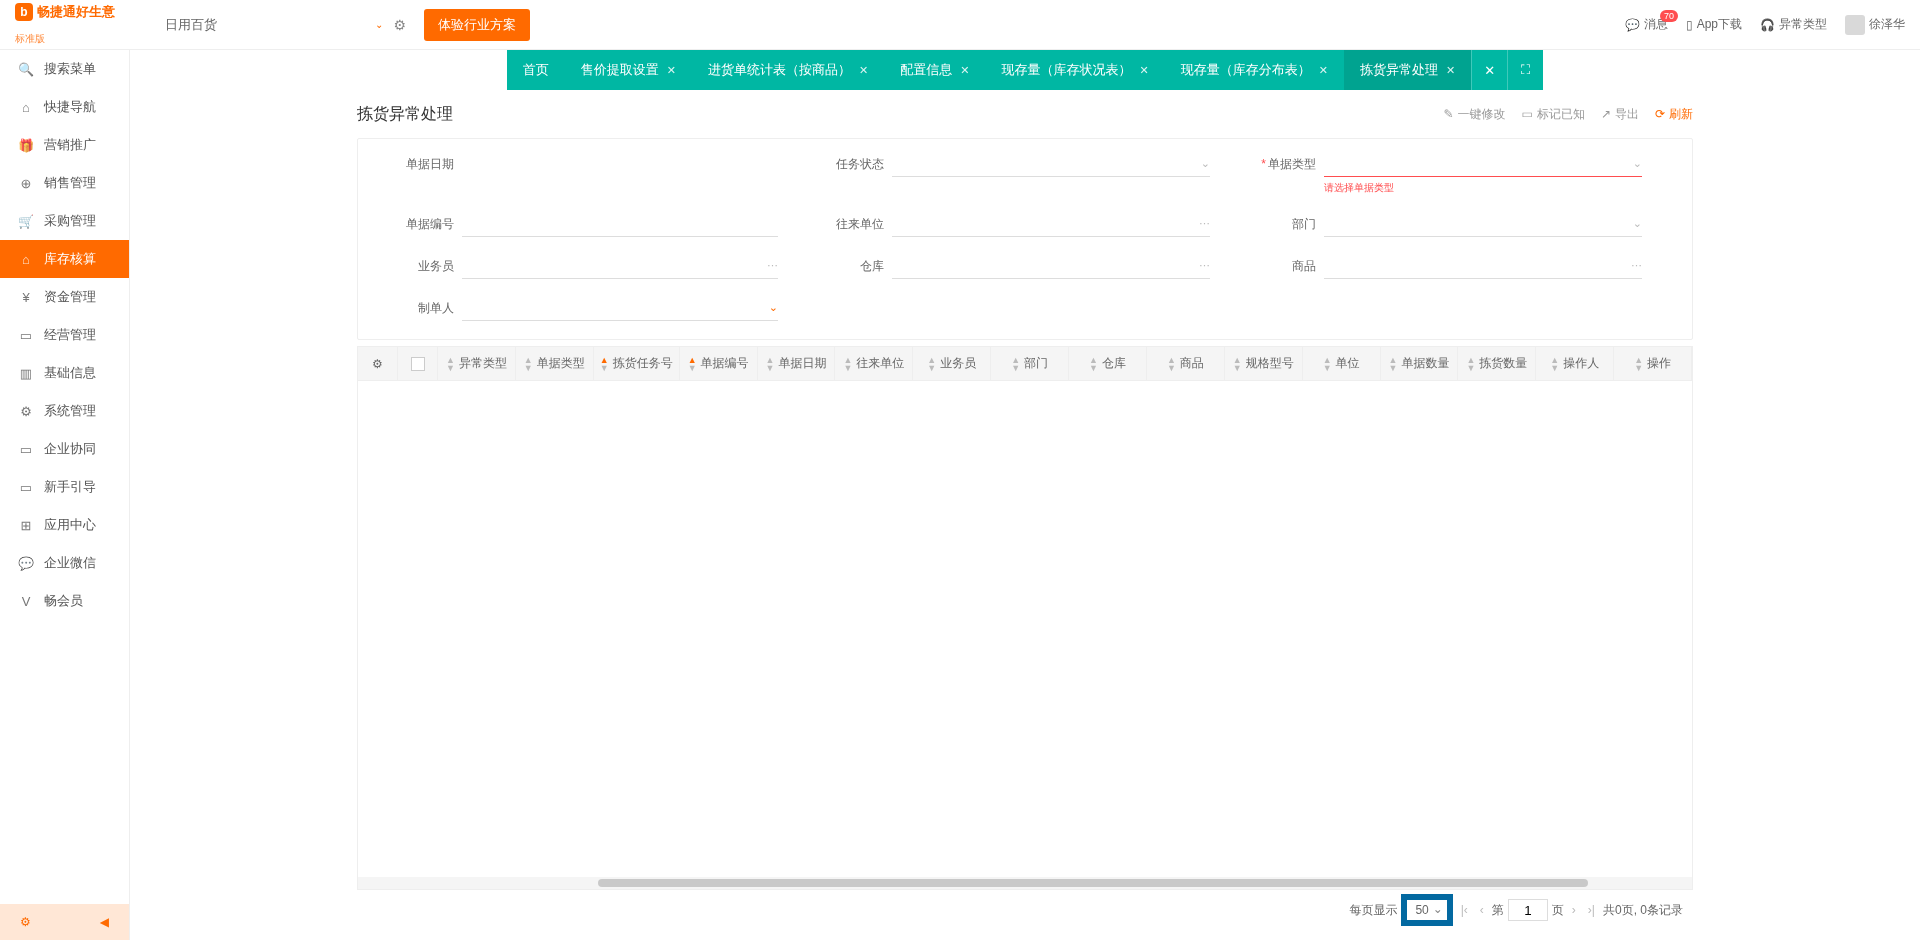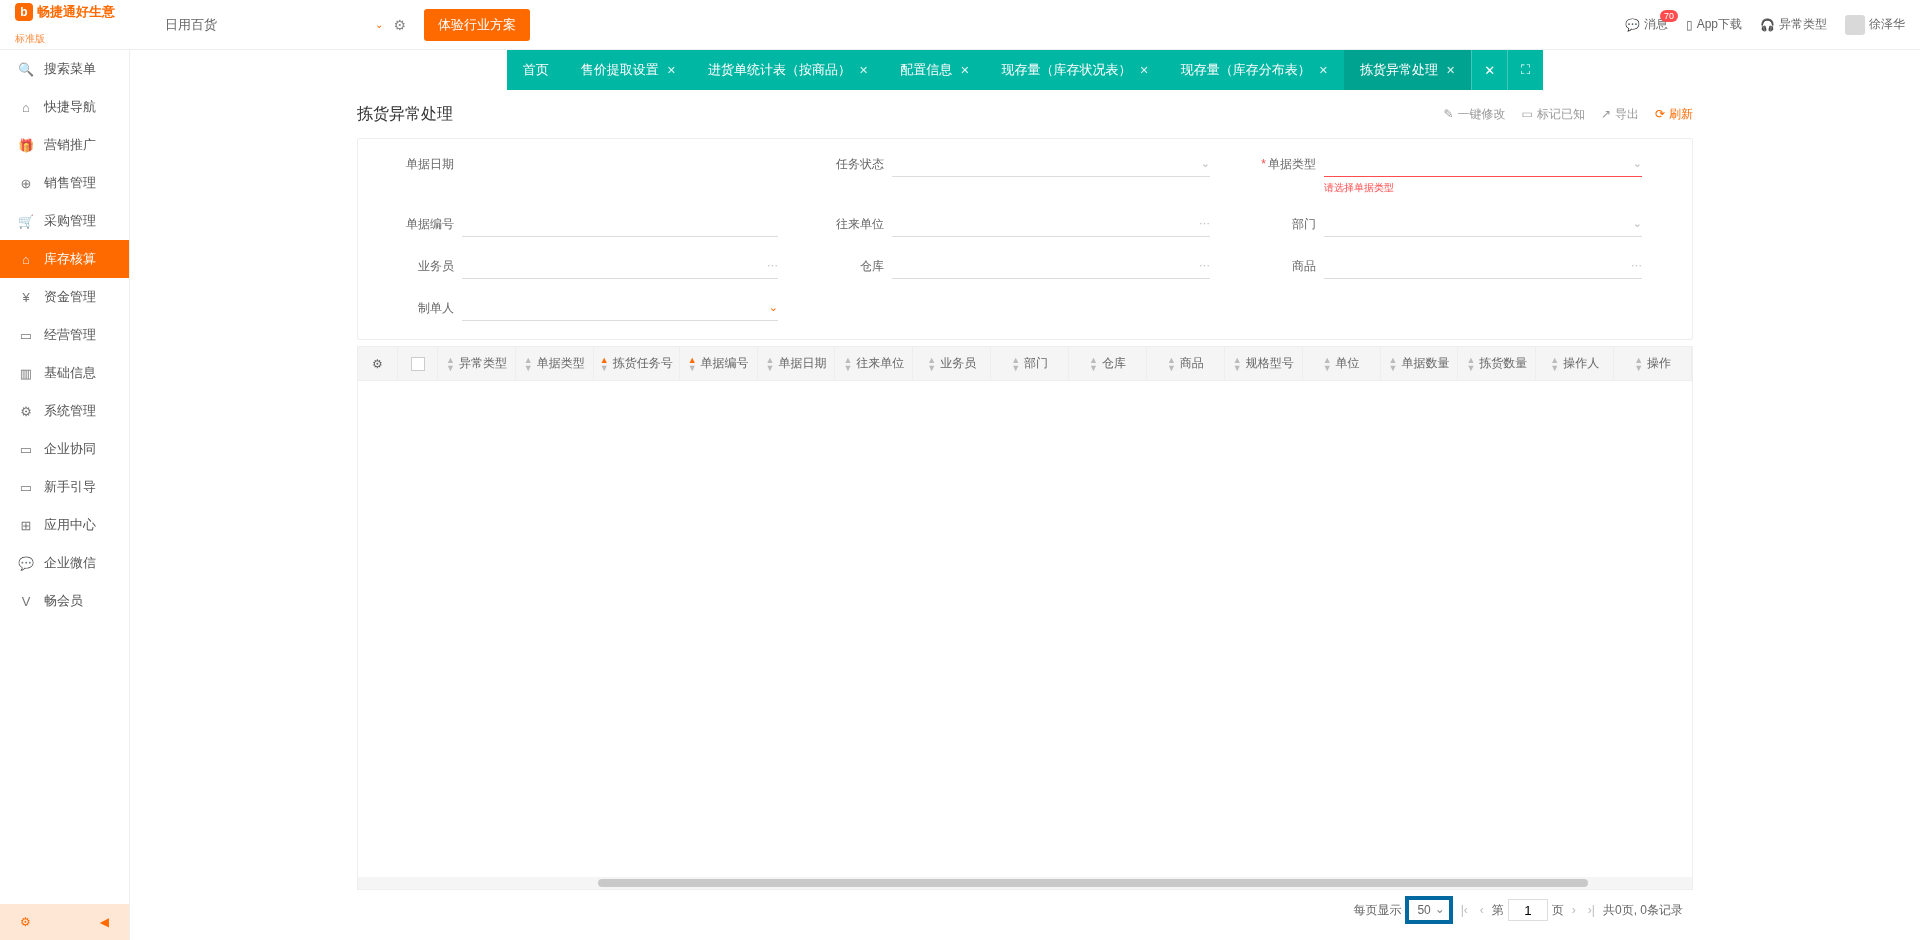--- a/index.html
+++ b/index.html
@@ -77,21 +77,21 @@
 .thead { display: flex; background: #f5f5f5; height: 34px; align-items: center; font-size: 12px; color: #666; border-bottom: 1px solid #eee; }
 .th { display: flex; align-items: center; justify-content: center; gap: 4px; border-right: 1px solid #eee; height: 100%; padding: 0 6px; white-space: nowrap; }
 .th .sort { color: #bbb; font-size: 9px; line-height: 8px; display: flex; flex-direction: column; }
 .th .sort.orange span:first-child { color: #ff6a00; }
 .tbody { flex: 1; overflow: auto; }
 .hscroll { height: 12px; background: #f5f5f5; position: relative; }
 .hscroll .thumb { position: absolute; left: 240px; width: 990px; top: 2px; height: 8px; background: #c9c9c9; border-radius: 4px; }
 
 
 .pager { height: 40px; display: flex; align-items: center; justify-content: flex-end; gap: 4px; font-size: 12px; color: #666; padding: 0 10px; }
-.pager .sel { border: 4px solid #0369a1; padding: 3px 18px 3px 8px; position: relative; }
+.pager .sel { border: 6px solid #0369a1; padding: 3px 18px 3px 8px; position: relative; }
 .pager .sel::after { content: "⌄"; position: absolute; right: 4px; top: 2px; color: #888; }
 .pager .pg-btn { color: #bbb; cursor: pointer; padding: 0 4px; }
 .pager .pg-input { width: 40px; border: 1px solid #ddd; text-align: center; height: 22px; }
 .checkbox { width: 14px; height: 14px; border: 1px solid #ccc; background: #fff; }
 </style>
 </head>
 <body>
 
 <div class="app">
 

